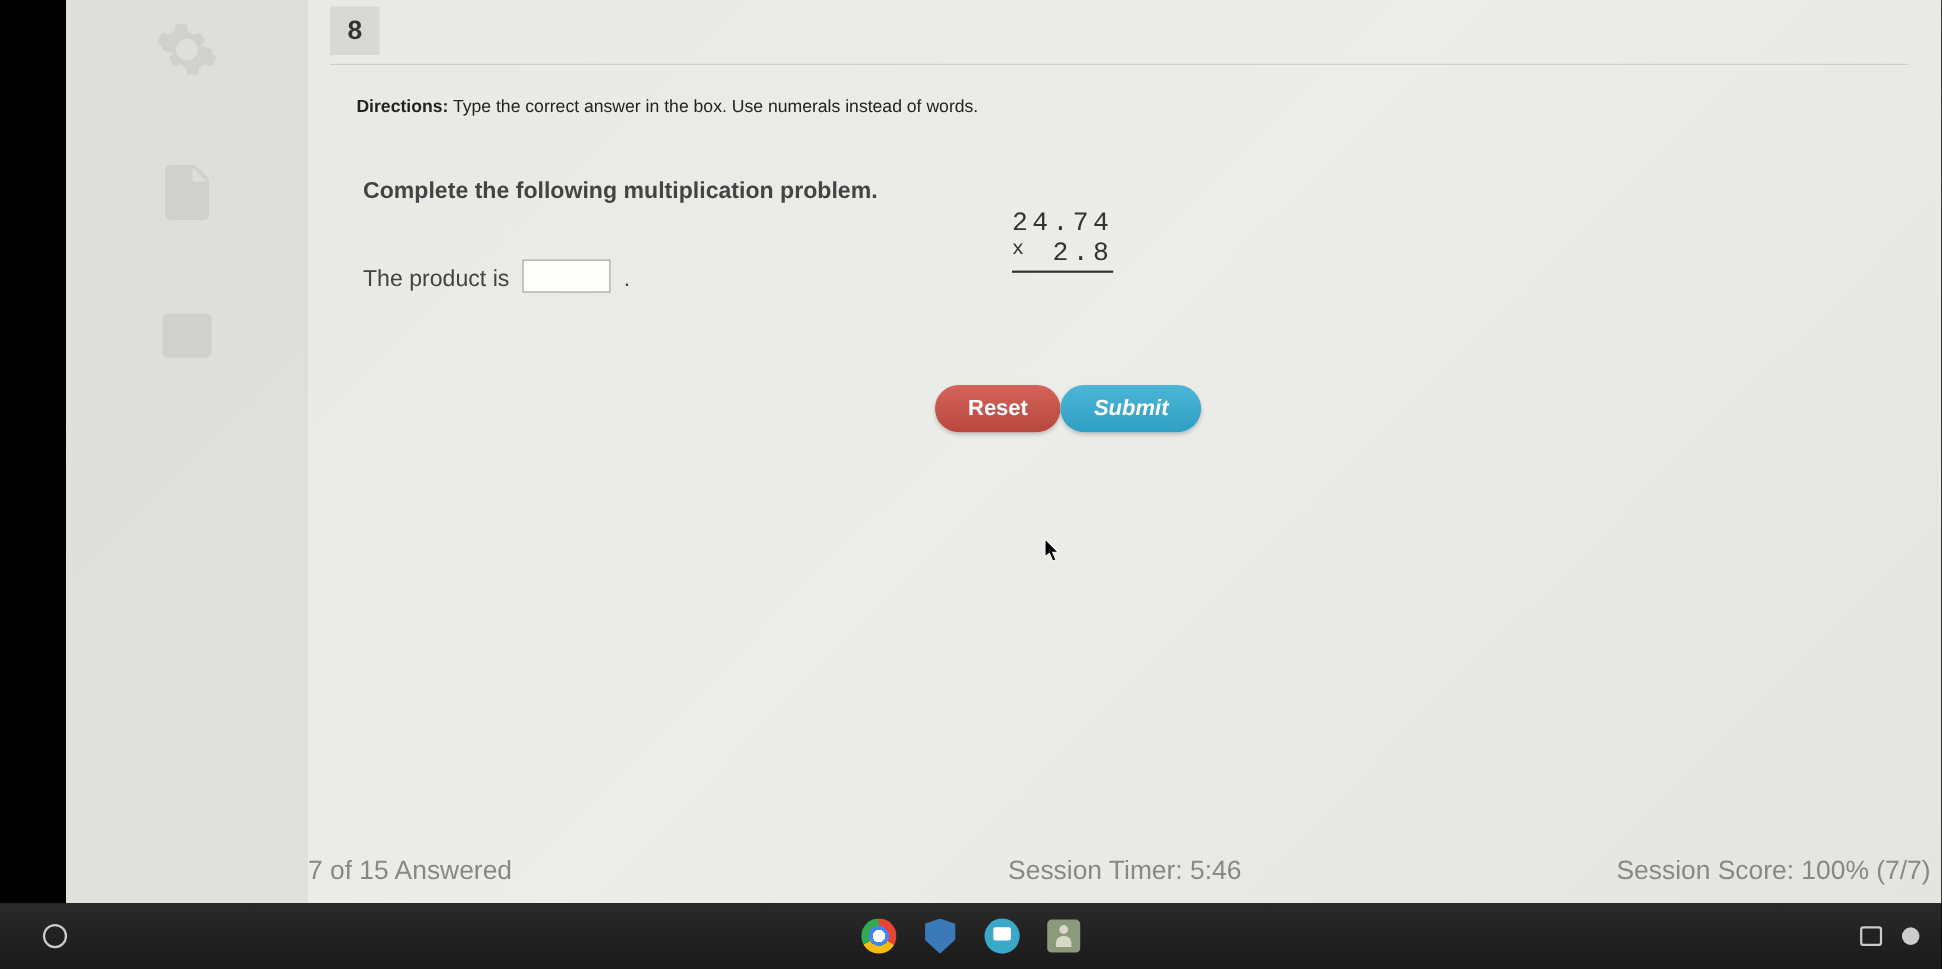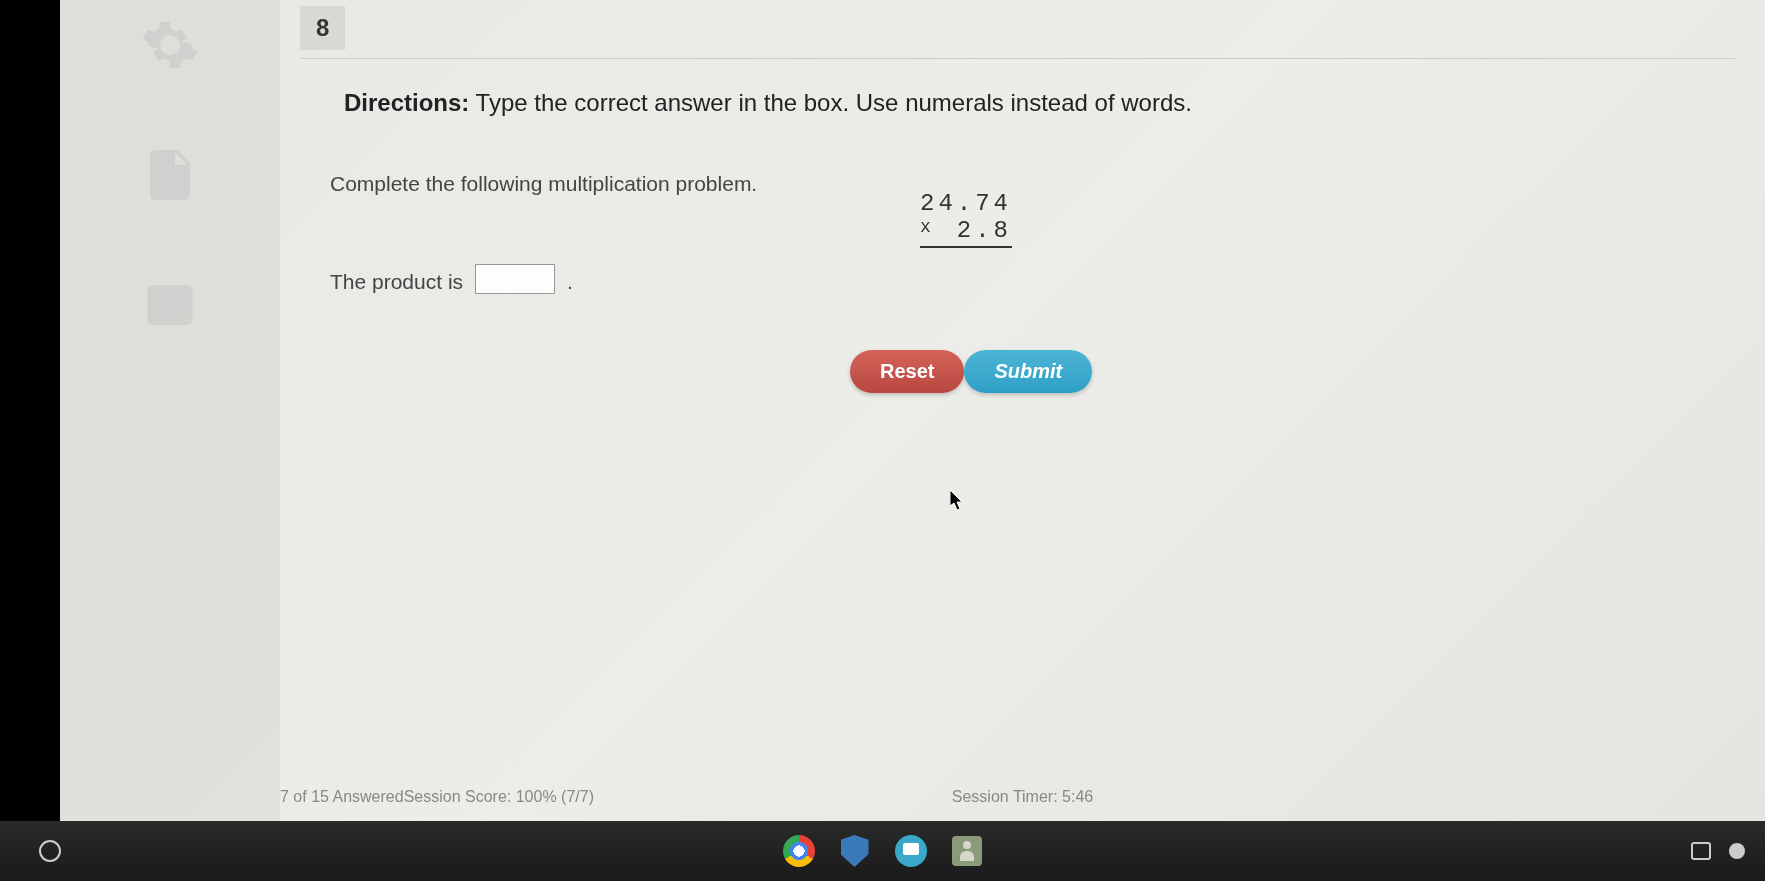--- a/index.html
+++ b/index.html
@@ -54,33 +54,34 @@
       font-weight: bold;
       color: #333;
       margin-top: 6px;
     }
     .question-line {
       border-bottom: 1px solid #ccc;
       margin-top: 8px;
       margin-bottom: 30px;
     }
     .directions {
-      font-size: 24px;
+      font-size: 16px;
       color: #222;
-      margin-left: 44px;
+      margin-left: 24px;
       margin-bottom: 55px;
     }
     .directions b {
       font-weight: bold;
     }
     .instruction {
       font-size: 21px;
       color: #444;
       margin-left: 30px;
-      margin-bottom: 68px;
+      margin-bottom: 50px;
+      font-weight: bold;
     }
     .math-problem {
       position: absolute;
       left: 640px;
       top: 190px;
       font-family: 'Courier New', monospace;
       font-size: 24px;
       color: #333;
       letter-spacing: 4px;
       text-align: right;
@@ -140,22 +141,23 @@
     .btn-submit {
       background: linear-gradient(180deg, #4db5d6 0%, #2e9fc4 100%);
       font-style: italic;
     }
     .footer-status {
       position: absolute;
       bottom: 75px;
       left: 280px;
       right: 0;
       display: flex;
+      justify-content: space-between;
       padding-right: 10px;
-      font-size: 16px;
+      font-size: 24px;
       color: #888;
     }
     .footer-center {
       position: absolute;
       left: 50%;
       transform: translateX(-50%);
     }
     .taskbar {
       position: absolute;
       left: 0;

